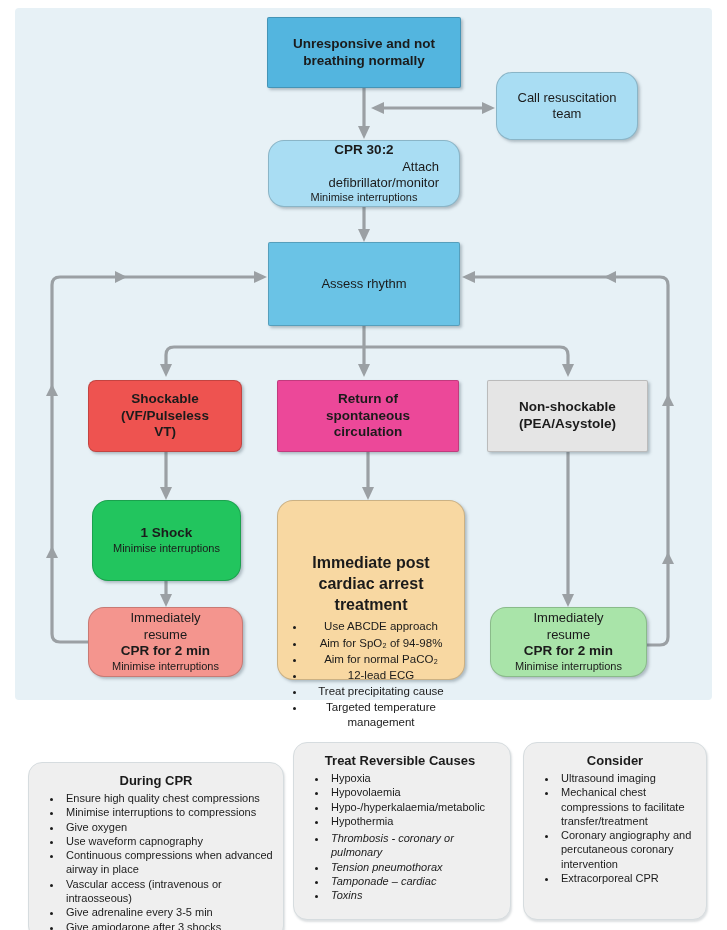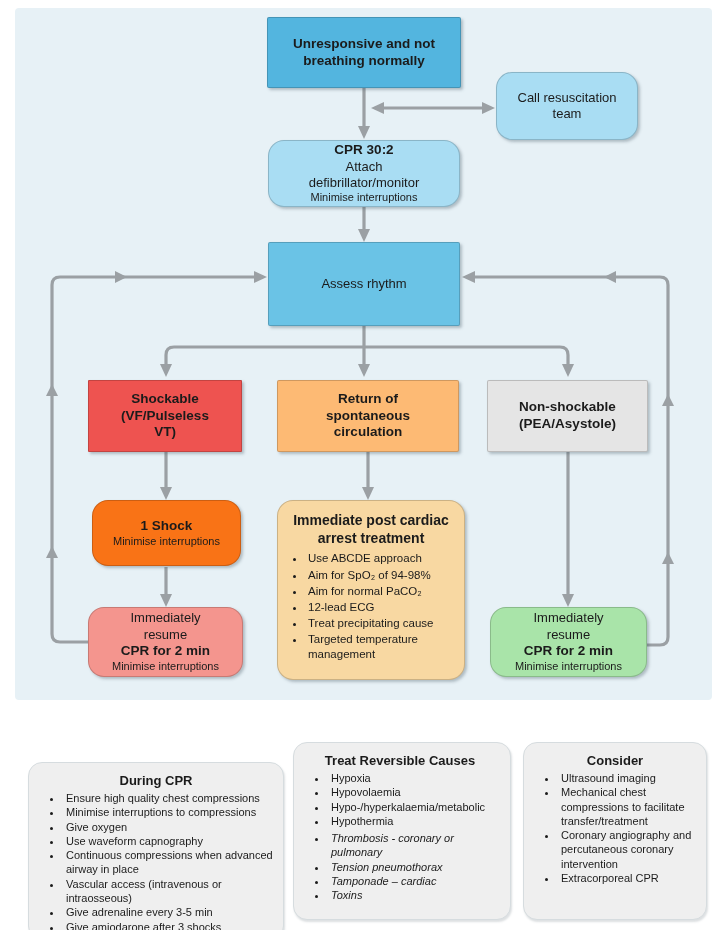--- a/index.html
+++ b/index.html
@@ -9,23 +9,23 @@
   #arrows{position:absolute;left:0;top:0;width:727px;height:930px;z-index:1;}
   .box{position:absolute;z-index:2;box-sizing:border-box;display:flex;flex-direction:column;
        align-items:center;justify-content:center;text-align:center;
        border:1px solid rgba(0,0,0,.18);box-shadow:2px 2px 3px rgba(70,90,100,.35);
        padding:4px 20px;line-height:1.25;}
   .rounded{border-radius:16px;}
   .b-title{font-weight:bold;font-size:13.5px;}
   .b-text{font-size:13px;}
   .b-small{font-size:11px;}
   .post-box{justify-content:flex-start;padding:10px 10px 6px;}
-  .post-box .b-title{font-size:14px;line-height:1.3;}
+  .post-box .b-title{font-size:16px;line-height:1.3;margin-top:42px;}
   ul.flow-bullets{margin:4px 0 0;padding-left:18px;text-align:left;font-size:11.5px;line-height:1.32;width:100%;box-sizing:border-box;}
-  ul.flow-bullets li{padding-left:2px;margin:0 0 1px;}
+  ul.flow-bullets li{padding-left:2px;margin:0 0 1px;text-align:center;}
   .panel-box{position:absolute;z-index:2;box-sizing:border-box;background:#efefef;
        border:1px solid #d6dcdf;border-radius:14px;box-shadow:1px 2px 2px rgba(120,130,140,.25);
        padding:8px 8px 6px;}
   .panel-title{font-weight:bold;font-size:13px;text-align:center;margin:2px 0 1px;}
   ul.panel-bullets{margin:3px 0 0;padding-left:26px;font-size:11px;line-height:1.3;}
   ul.panel-bullets li{padding-left:3px;margin:0;}
   .gap-list{margin-top:14px;font-style:italic;}
   .pad-r{padding-right:12px;}
 </style>
 </head>
@@ -67,43 +67,43 @@
   </svg>
 
   <div class="box" style="left: 267px; top: 17px; width: 194px; height: 71px; border-radius: 2px; background-color: rgb(83, 181, 223);">
     <div class="b-title">Unresponsive and not breathing normally</div>
   </div>
 
   <div class="box rounded" style="left: 496px; top: 72px; width: 142px; height: 68px; background-color: rgb(169, 221, 243); text-align: center;">
     <div class="b-text">Call resuscitation team</div>
   </div>
 
-  <div class="box rounded" style="left: 268px; top: 140px; width: 192px; height: 67px; background-color: rgb(169, 221, 243);">
+  <div class="box rounded" style="left: 268px; top: 140px; width: 192px; height: 67px; background-color: rgb(169, 221, 243); text-align: right;">
     <div class="b-title">CPR 30:2</div>
     <div class="b-text">Attach defibrillator/monitor</div>
     <div class="b-small">Minimise interruptions</div>
   </div>
 
   <div class="box" style="left: 268px; top: 242px; width: 192px; height: 84px; border-radius: 2px; background-color: rgb(106, 195, 230);">
     <div class="b-text">Assess rhythm</div>
   </div>
 
-  <div class="box" style="left: 88px; top: 380px; width: 154px; height: 72px; border-radius: 1px; background-color: rgb(238, 83, 80);">
+  <div class="box" style="left: 88px; top: 380px; width: 154px; height: 72px; border-radius: 8px; background-color: rgb(238, 83, 80);">
     <div class="b-title">Shockable (VF/Pulseless VT)</div>
   </div>
 
-  <div class="box" style="left: 277px; top: 380px; width: 182px; height: 72px; border-radius: 2px; background-color: #fdba74;">
+  <div class="box" style="left: 277px; top: 380px; width: 182px; height: 72px; border-radius: 2px; background-color: #ec4899;">
     <div class="b-title">Return of spontaneous circulation</div>
   </div>
 
   <div class="box" style="left: 487px; top: 380px; width: 161px; height: 72px; border-radius: 2px; background-color: #e5e5e5;">
     <div class="b-title">Non-shockable (PEA/Asystole)</div>
   </div>
 
-  <div class="box rounded" style="left: 92px; top: 500px; width: 149px; height: 66px; background-color: #f97316; justify-content: center;">
+  <div class="box rounded" style="left: 92px; top: 500px; width: 149px; height: 81px; background-color: #22c55e; justify-content: center;">
     <div class="b-title">1 Shock</div>
     <div class="b-small">Minimise interruptions</div>
   </div>
 
   <div class="box rounded" style="left: 88px; top: 607px; width: 155px; height: 70px; background-color: rgb(244, 149, 142);">
     <div class="b-text">Immediately resume</div>
     <div class="b-title">CPR for 2 min</div>
     <div class="b-small">Minimise interruptions</div>
   </div>
 

